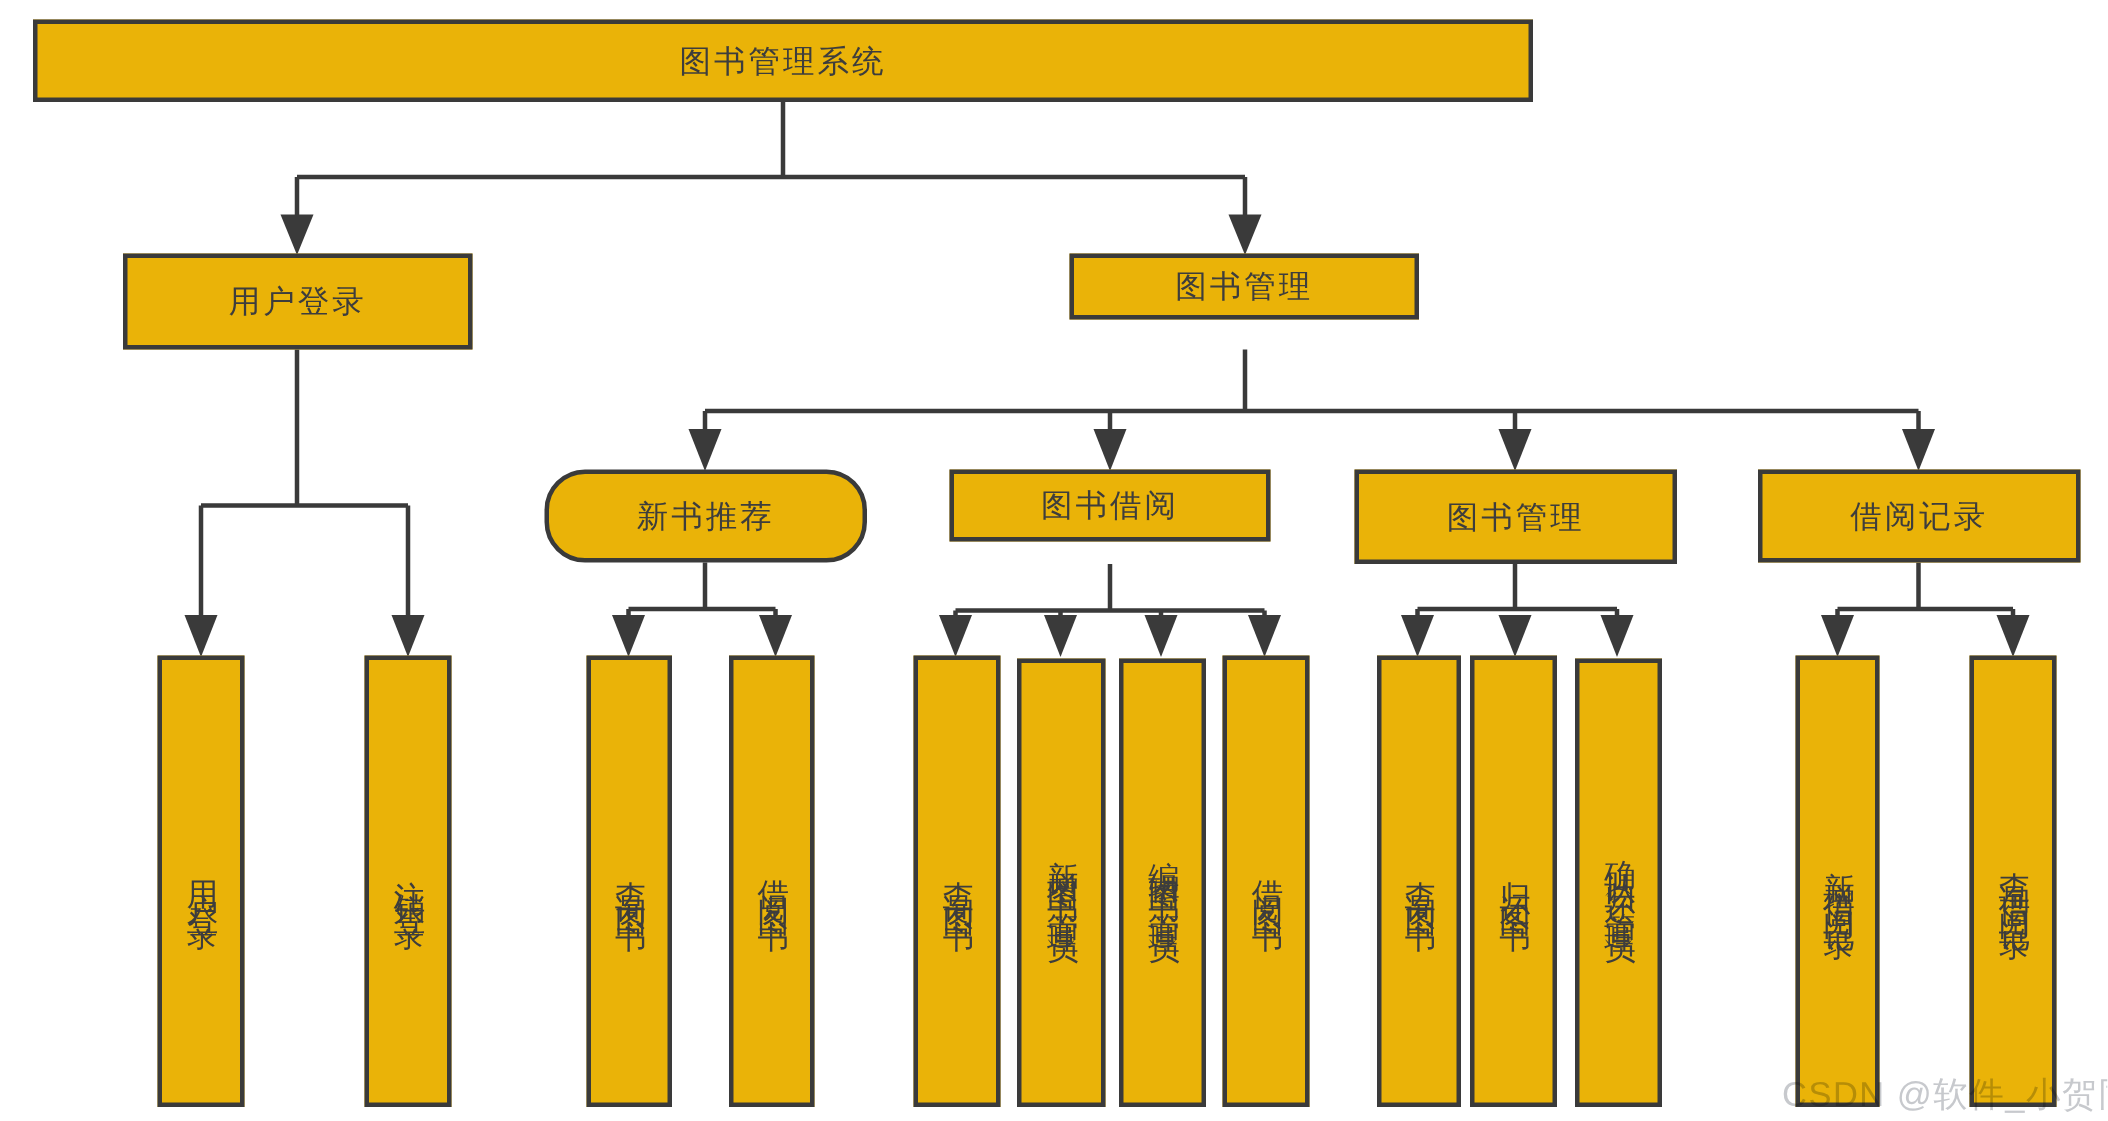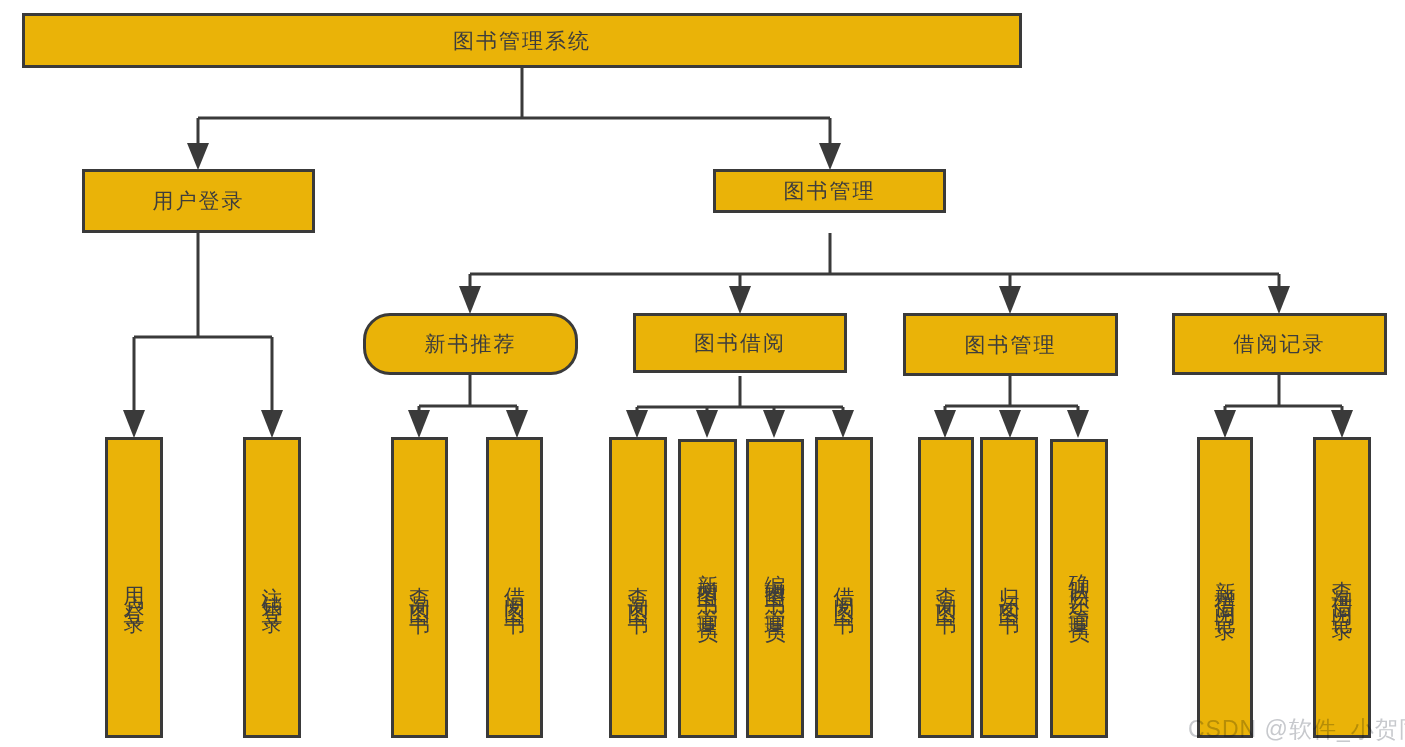--- a/index.html
+++ b/index.html
@@ -38,21 +38,21 @@
     writing-mode: vertical-rl;
     letter-spacing: 9px;
     font-size: 21px;
     white-space: normal;
   }
   
   #n-root          { left: 22px;   top: 13px;  width: 1000px; height: 55px; }
   #n-user-login    { left: 82px;   top: 169px; width: 233px;  height: 64px; }
   #n-book-mgmt     { left: 713px;  top: 169px; width: 233px;  height: 44px; }
   #n-new-book      { left: 363px;  top: 313px; width: 215px;  height: 62px; border-radius: 27px; }
-  #n-book-borrow   { left: 633px;  top: 313px; width: 214px;  height: 60px; }
+  #n-book-borrow   { left: 633px;  top: 313px; width: 214px;  height: 48px; }
   #n-current       { left: 903px;  top: 313px; width: 215px;  height: 63px; }
   #n-records       { left: 1172px; top: 313px; width: 215px;  height: 62px; }
   
   #n-login      { left: 105px;  top: 437px; width: 58px; height: 301px; }
   #n-logout     { left: 243px;  top: 437px; width: 58px; height: 301px; }
   #n-nb-query   { left: 391px;  top: 437px; width: 57px; height: 301px; }
   #n-nb-borrow  { left: 486px;  top: 437px; width: 57px; height: 301px; }
   #n-bb-query   { left: 609px;  top: 437px; width: 58px; height: 301px; }
   #n-bb-add     { left: 678px;  top: 439px; width: 59px; height: 299px; letter-spacing: 7px; }
   #n-bb-edit    { left: 746px;  top: 439px; width: 58px; height: 299px; letter-spacing: 7px; }

